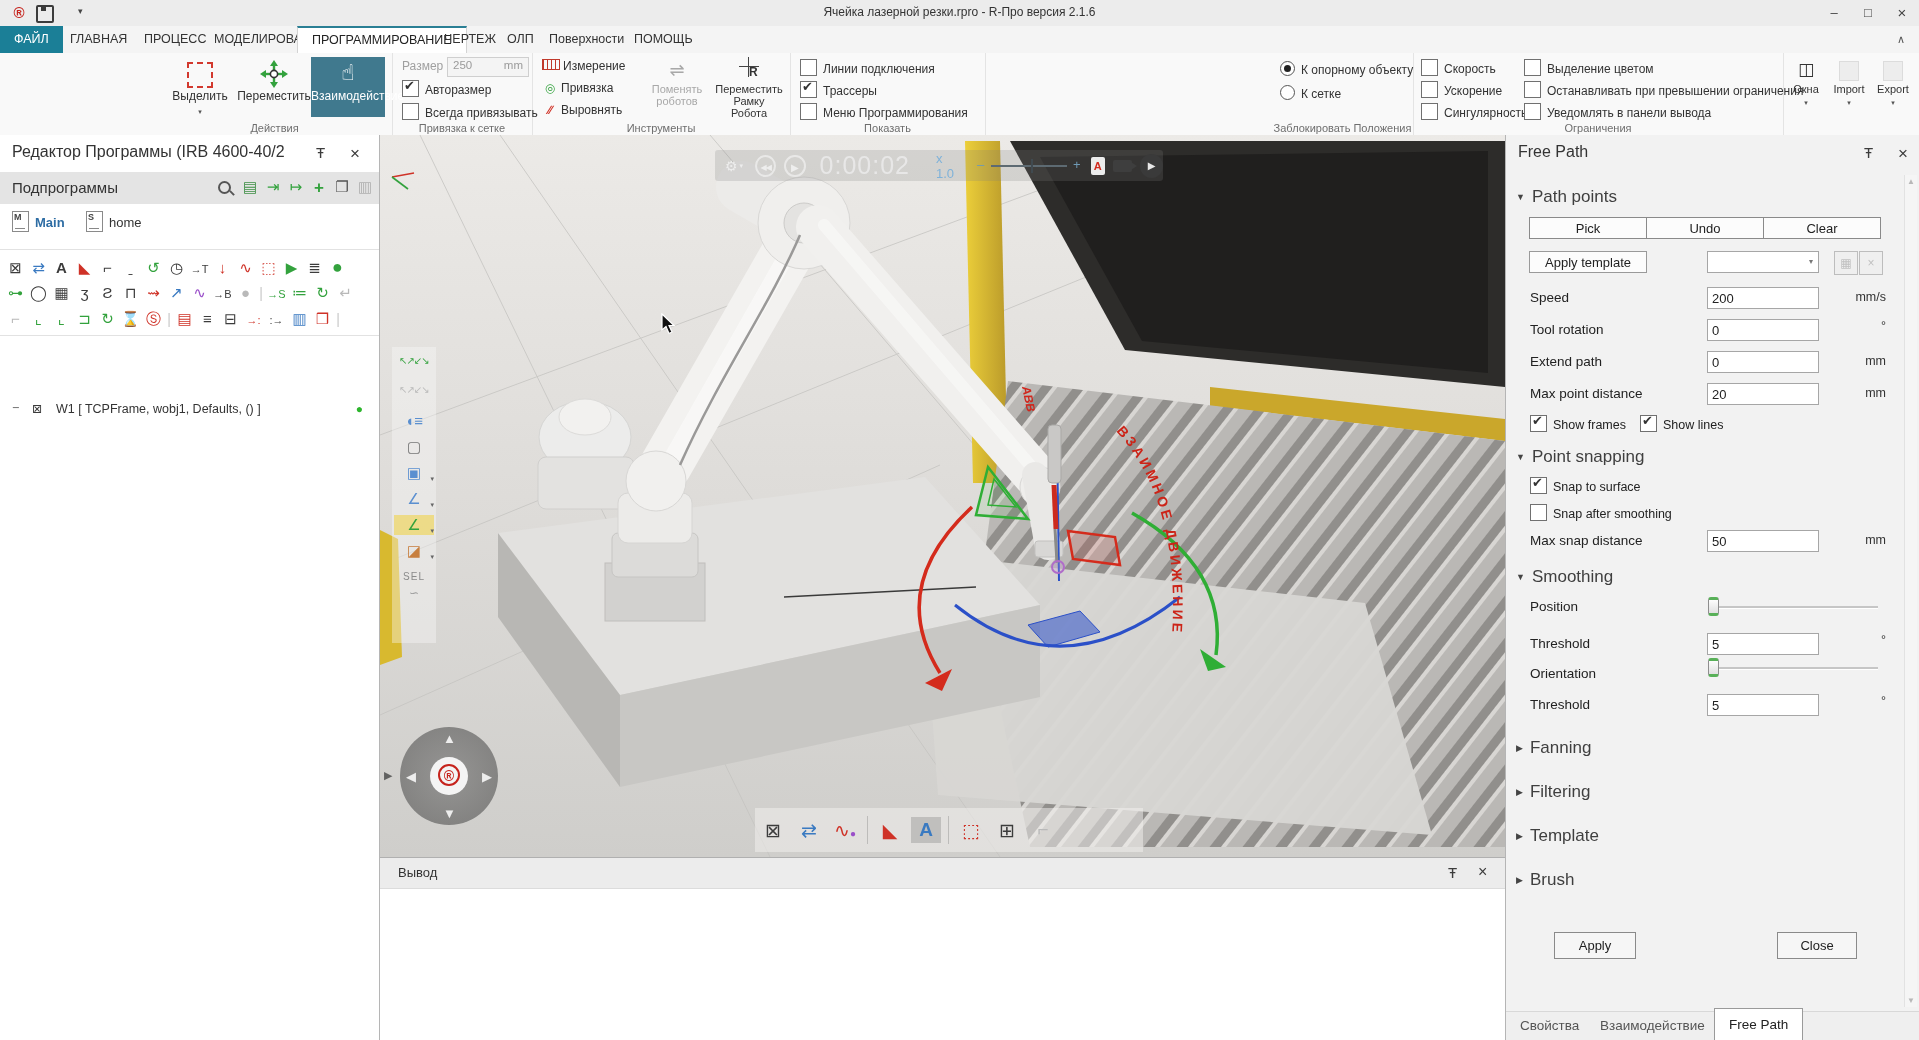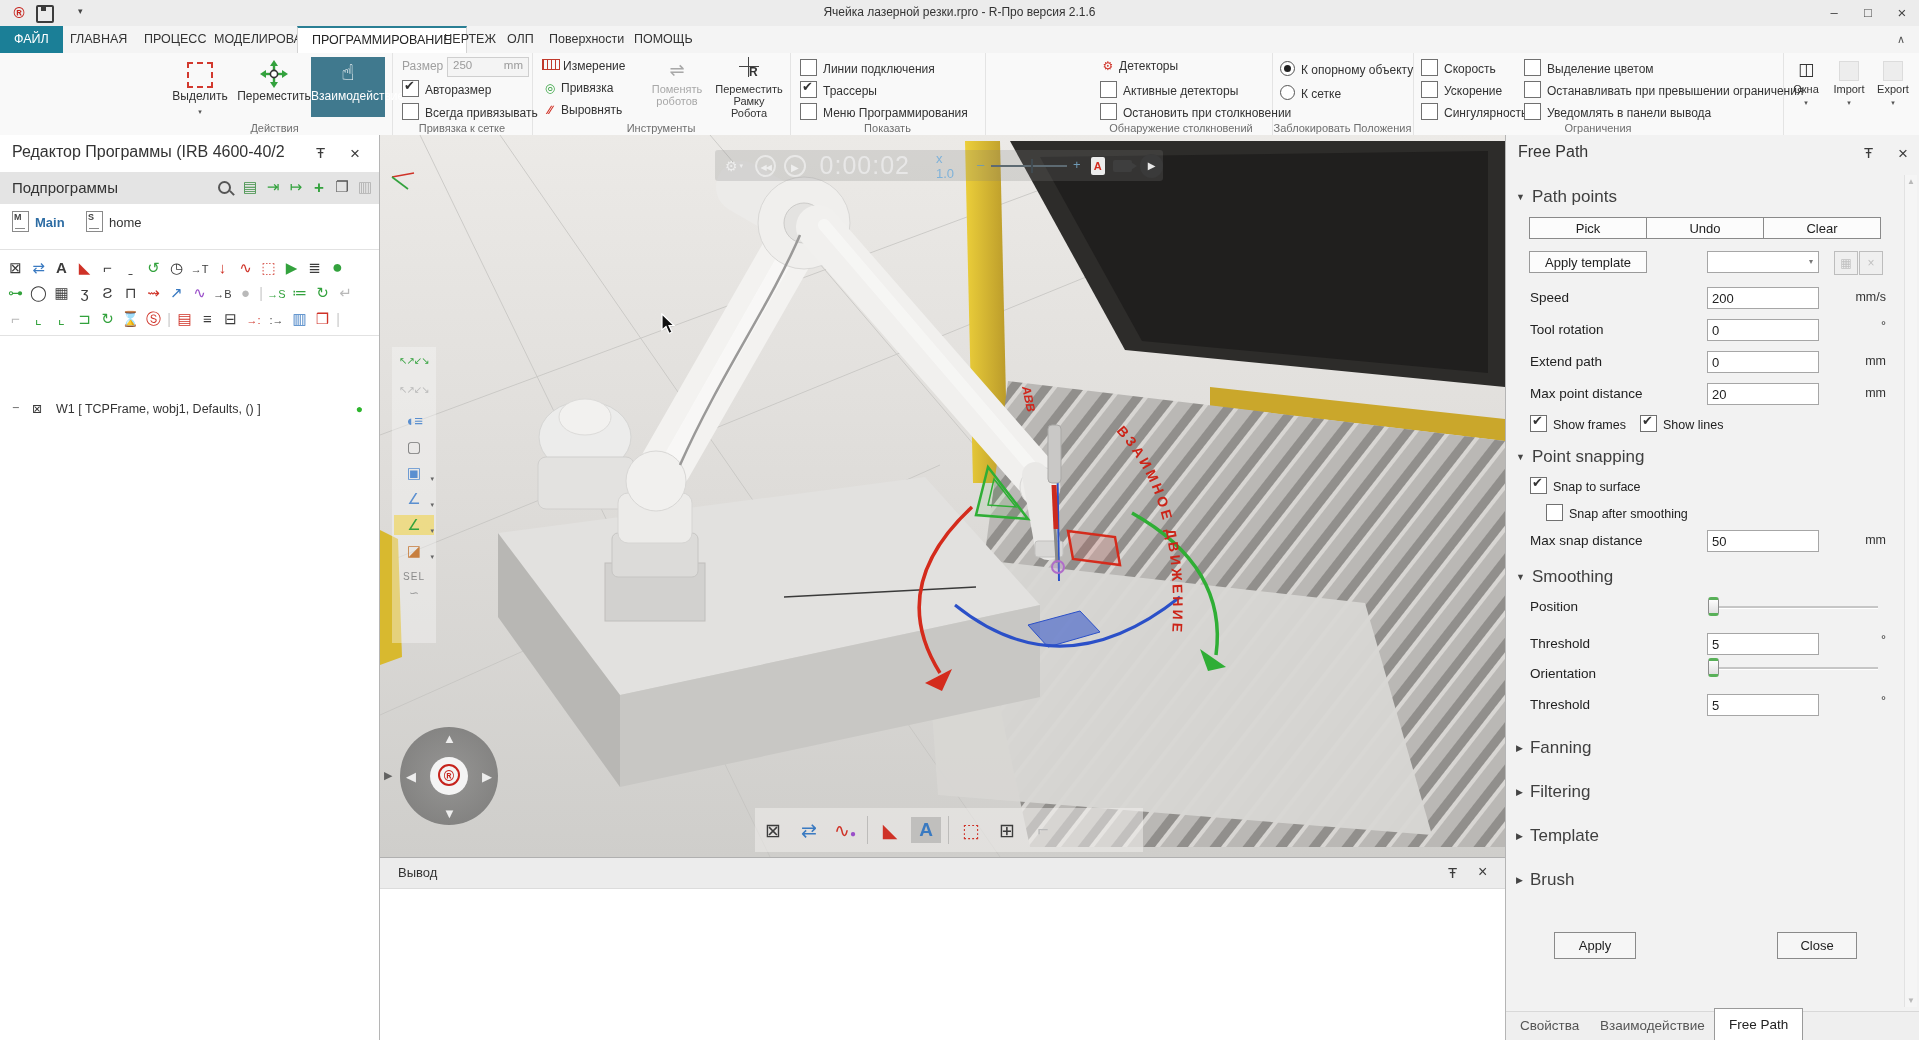--- a/index.html
+++ b/index.html
@@ -214,26 +214,20 @@
     </div>
 
     <div class="rgroup" style="left:790px;width:195px;">
       <span class="ritem" style="left:10px;top:6px;"><span class="cb"></span><span>Линии подключения</span></span>
       <span class="ritem" style="left:10px;top:28px;"><span class="cb"><span class="ck">✔</span></span><span>Трассеры</span></span>
       <span class="ritem" style="left:10px;top:50px;"><span class="cb"></span><span>Меню Программирования</span></span>
       <div class="glabel">Показать</div>
     </div>
 
 
-    <div class="rgroup" style="left:1090px;width:182px;">
-      <span class="ritem" style="left:10px;top:6px;"><span class="ri-ico rd">⚙</span><span>Детекторы</span></span>
-      <span class="ritem" style="left:10px;top:28px;"><span class="cb"></span><span>Активные детекторы</span></span>
-      <span class="ritem" style="left:10px;top:50px;"><span class="cb"></span><span>Остановить при столкновении</span></span>
-      <div class="glabel">Обнаружение столкновений</div>
-    </div>
 
     <div class="rgroup" style="left:1272px;width:141px;">
       <span class="ritem" style="left:8px;top:8px;"><span class="rb on"></span><span>К опорному объекту</span></span>
       <span class="ritem" style="left:8px;top:32px;"><span class="rb"></span><span>К сетке</span></span>
       <div class="glabel">Заблокировать Положения</div>
     </div>
 
     <div class="rgroup" style="left:1413px;width:370px;">
       <span class="ritem" style="left:8px;top:6px;"><span class="cb"></span><span>Скорость</span></span>
       <span class="ritem" style="left:8px;top:28px;"><span class="cb"></span><span>Ускорение</span></span>
@@ -493,21 +487,21 @@
     <input class="fr-input" style="top: 216px;" value="0">
     <span class="fr-unit" style="top:219px;">mm</span>
     <span class="fr-label" style="top:251px;">Max point distance</span>
     <input class="fr-input" style="top: 248px;" value="20">
     <span class="fr-unit" style="top:251px;">mm</span>
     <span class="fr-label" style="top:280px;font-size:12.5px;"><span class="cb"><span class="ck">✔</span></span><span>Show frames</span></span>
     <span class="fr-label" style="top:280px;left:134px;font-size:12.5px;"><span class="cb"><span class="ck">✔</span></span><span>Show lines</span></span>
 
     <div class="sec-hdr" style="top:312px;"><span class="tri">▼</span><span>Point snapping</span></div>
     <span class="fr-label" style="top:342px;font-size:12.5px;"><span class="cb"><span class="ck">✔</span></span><span>Snap to surface</span></span>
-    <span class="fr-label" style="top:369px;font-size:12.5px;margin-left:16px;"><span class="cb"></span><span>Snap after smoothing</span></span>
+    <span class="fr-label" style="top:369px;font-size:12.5px;"><span class="cb"></span><span>Snap after smoothing</span></span>
     <span class="fr-label" style="top:398px;">Max snap distance</span>
     <input class="fr-input" style="top: 395px;" value="50">
     <span class="fr-unit" style="top:398px;">mm</span>
 
     <div class="sec-hdr" style="top:432px;"><span class="tri">▼</span><span>Smoothing</span></div>
     <span class="fr-label" style="top:464px;">Position</span>
     <span class="slider" style="top:462px;">
         <span class="track"></span>
         <span class="handle"></span>
       </span>

